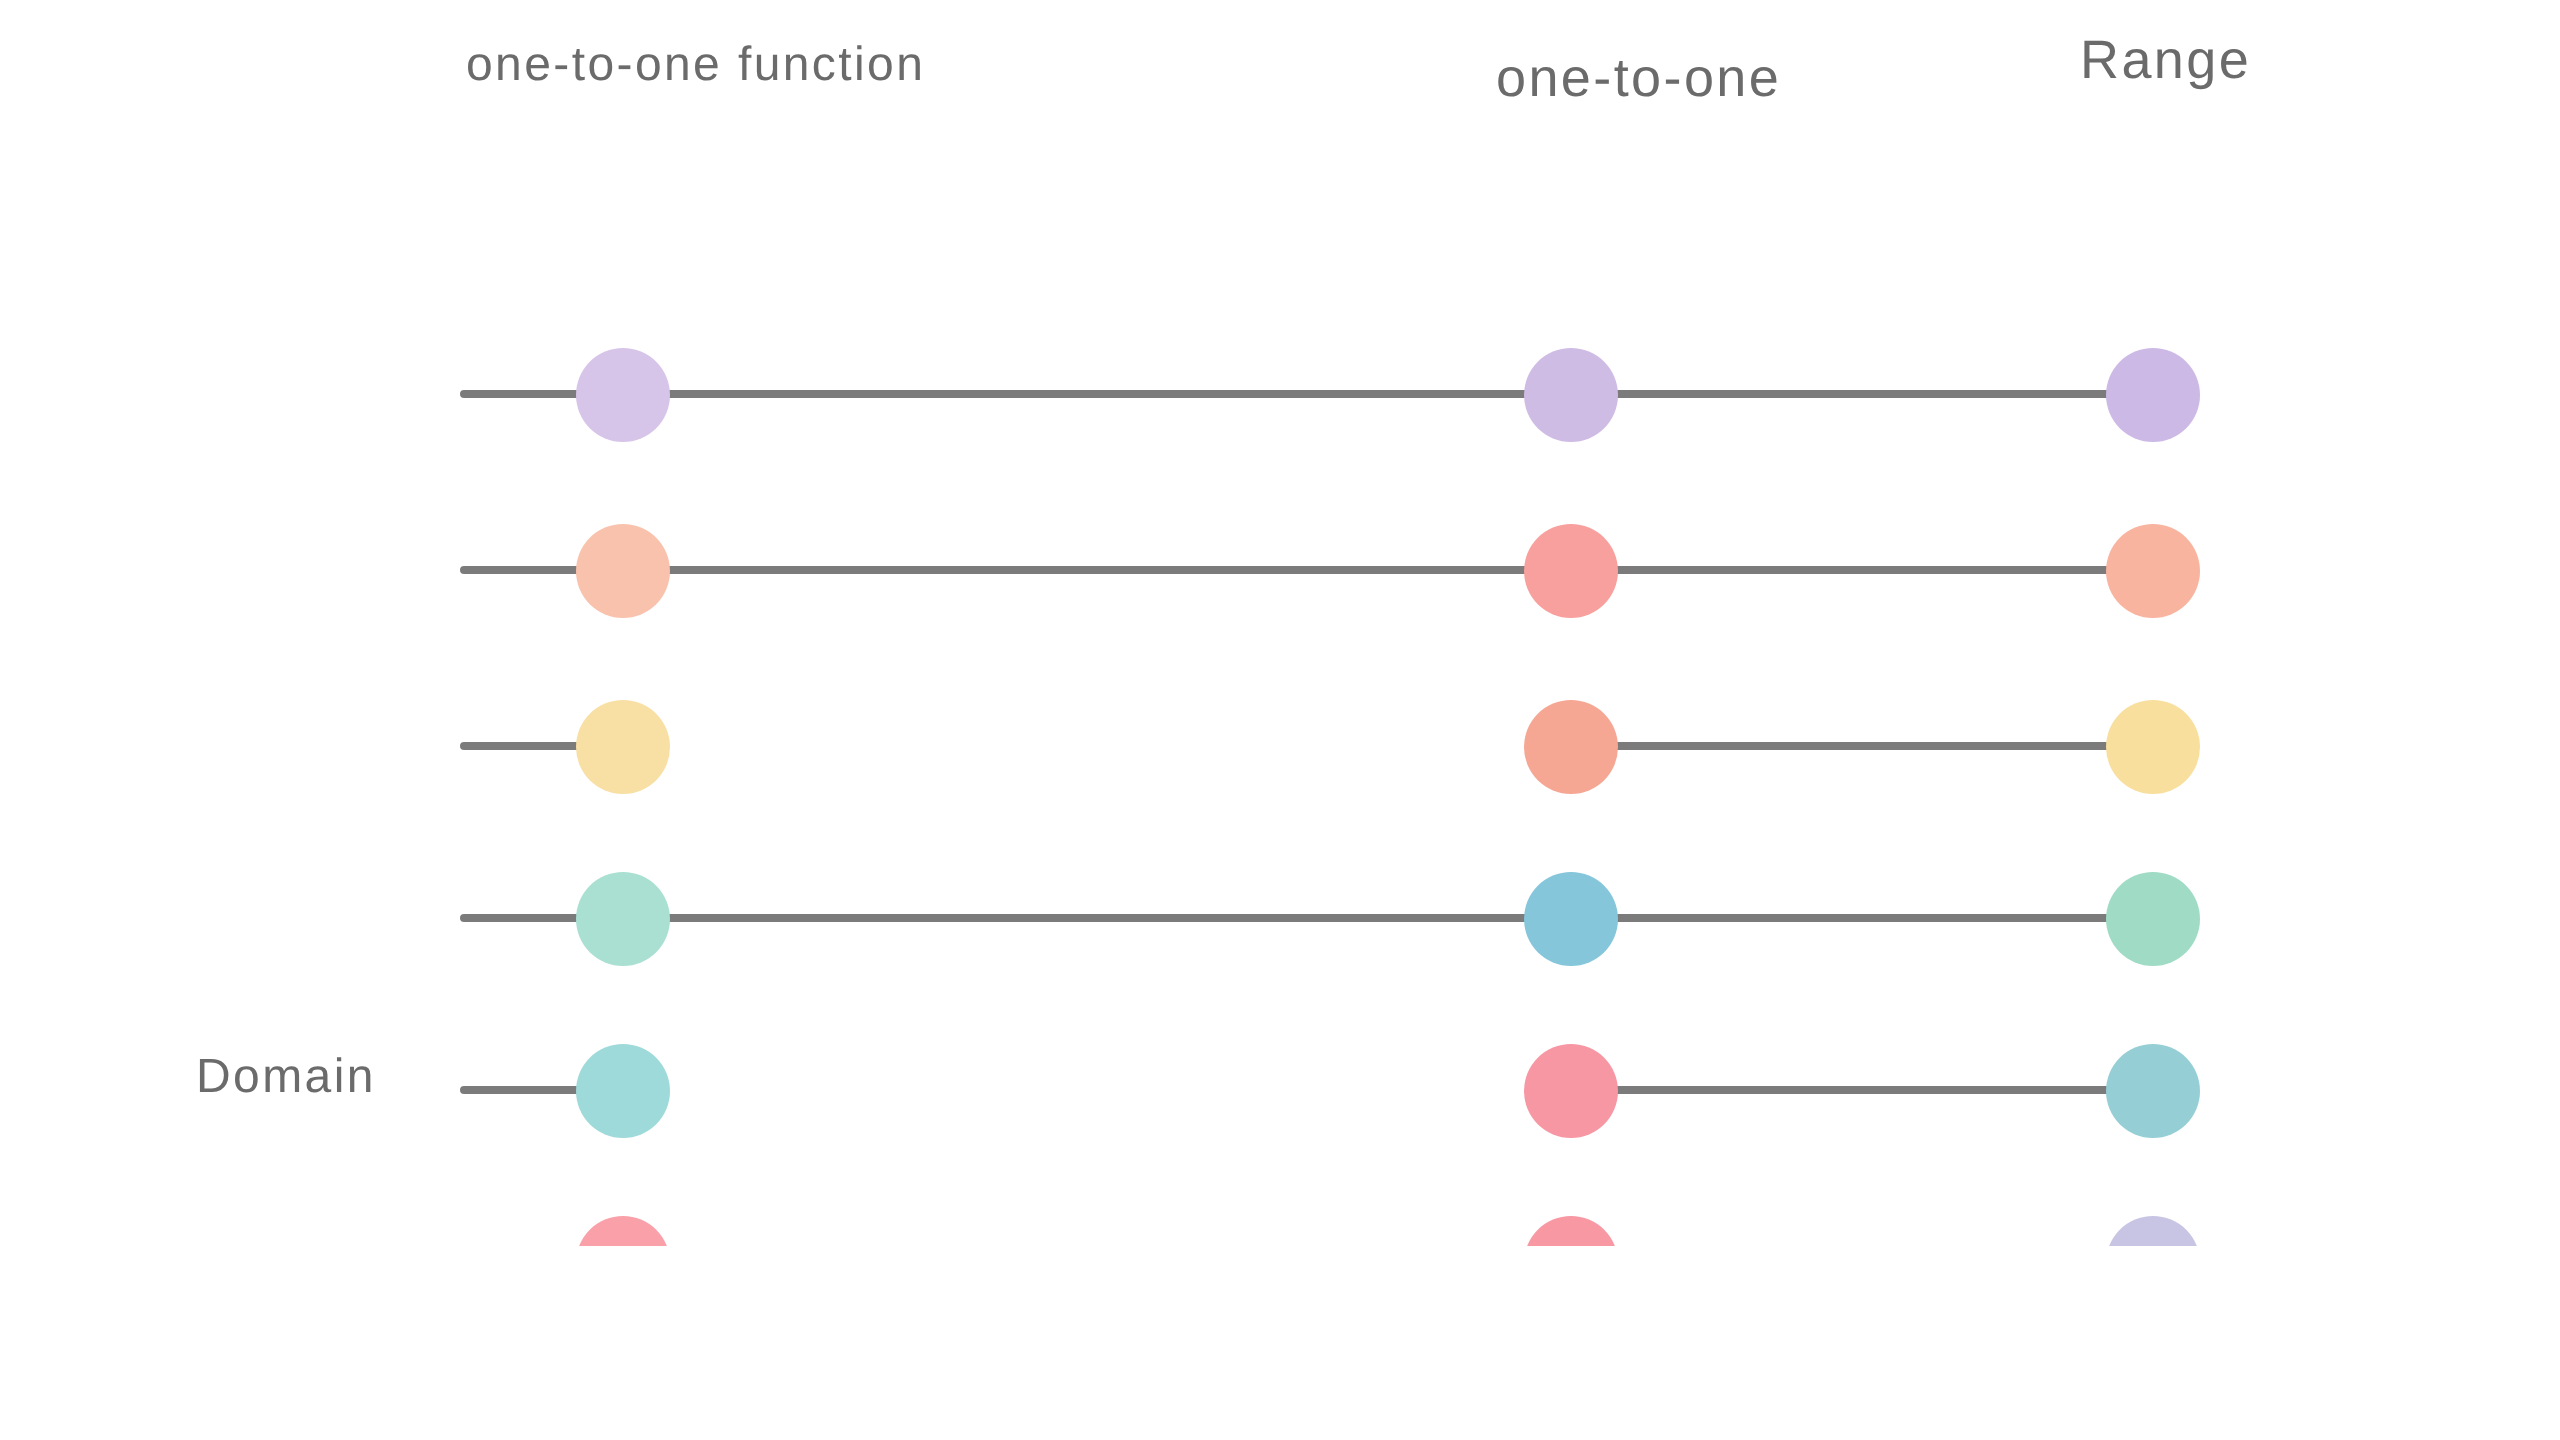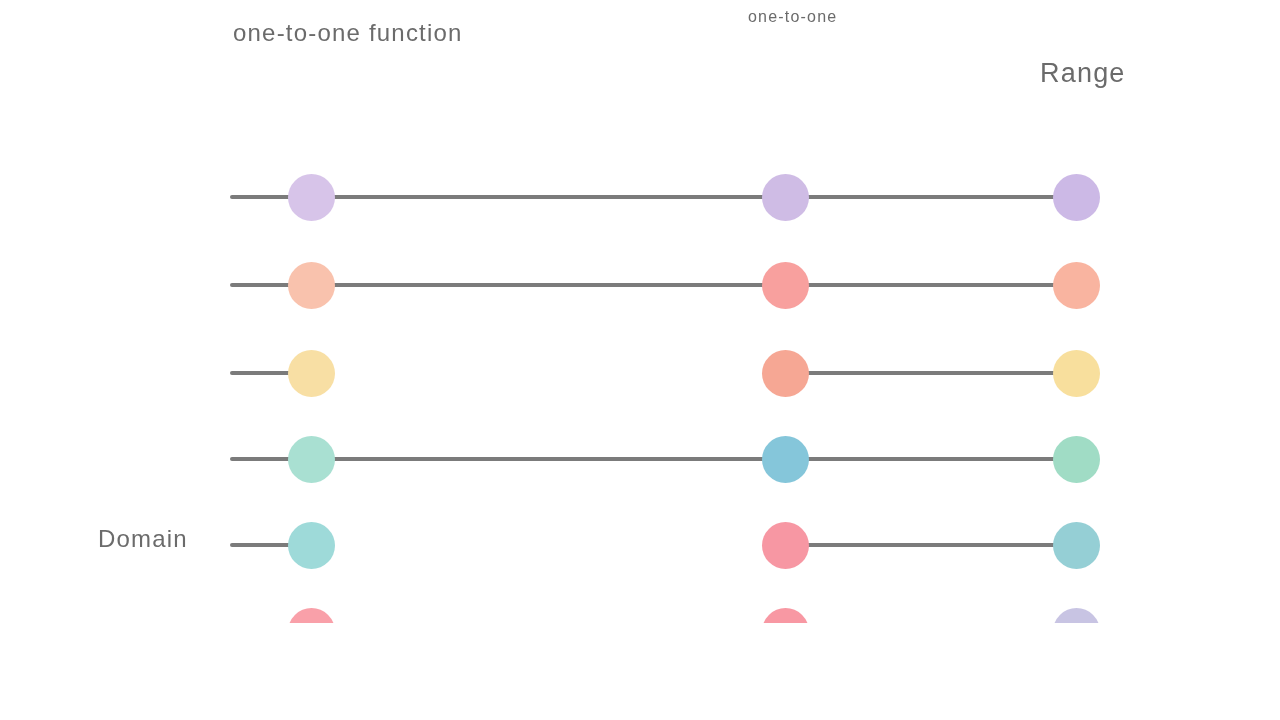--- a/index.html
+++ b/index.html
@@ -22,28 +22,27 @@
     letter-spacing: 1.2px;
     white-space: nowrap;
   }
   #label-one-to-one-function {
     left: 233px;
     top: 19px;
     font-size: 24px;
   }
   #label-one-to-one {
     left: 748px;
-    top: 8px;
-    font-size: 16px;
+    top: 24px;
+    font-size: 27px;
   }
   #label-range {
     left: 1040px;
     top: 15px;
     font-size: 27px;
-    margin-top: 43px;
   }
   #label-domain {
     left: 98px;
     top: 525px;
     font-size: 24px;
   }
   .connector-line {
     position: absolute;
     height: 4px;
     border-radius: 2px;

